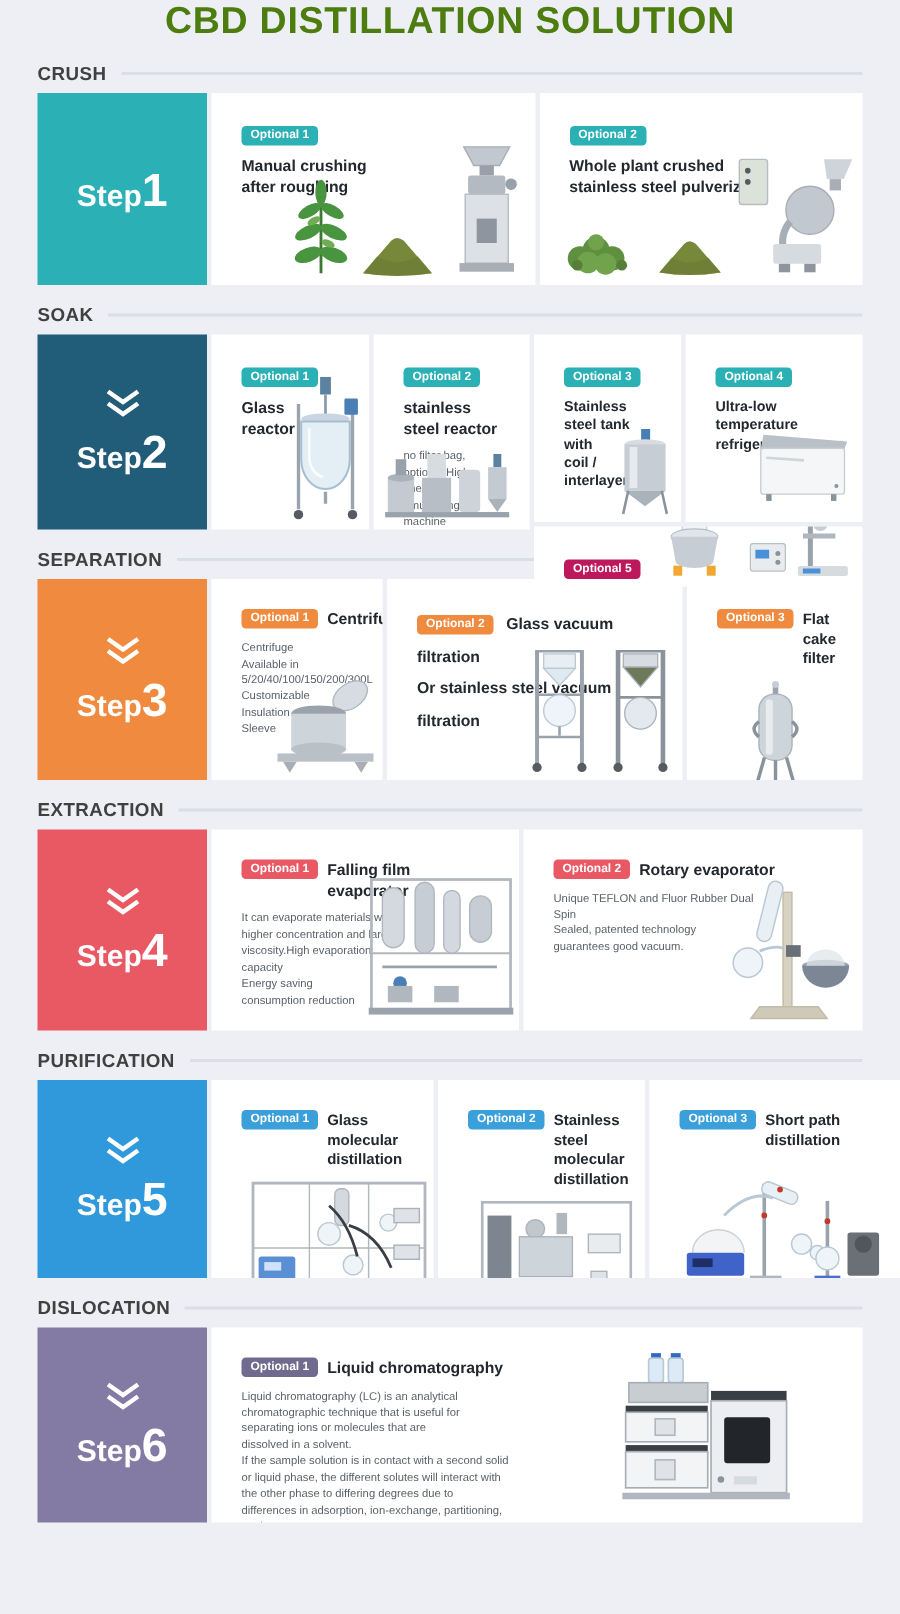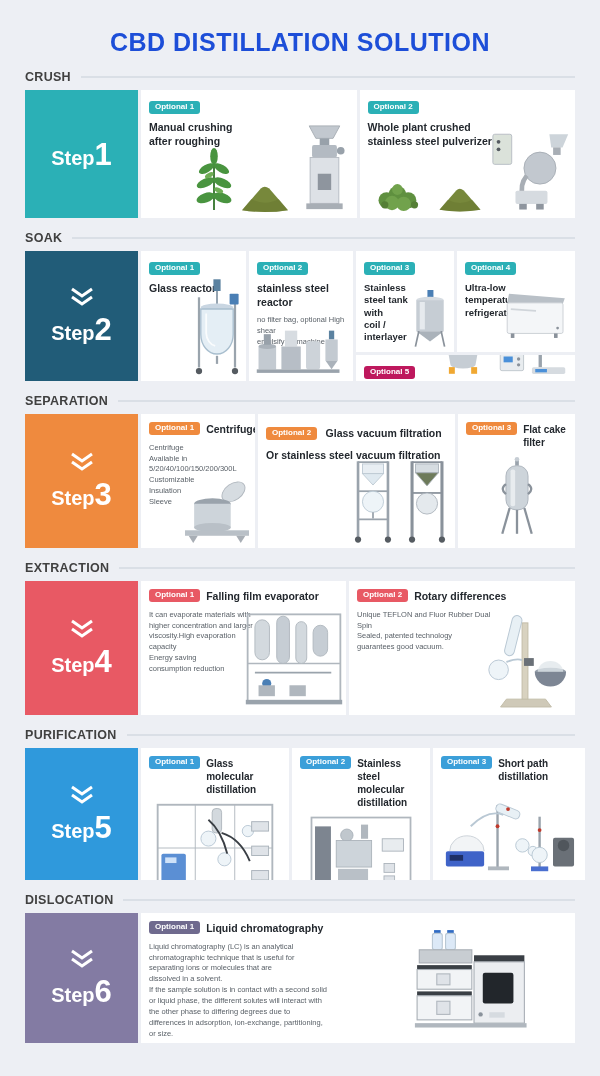--- a/index.html
+++ b/index.html
@@ -1,29 +1,29 @@
 <!DOCTYPE html>
 <html><head>
 <meta charset="utf-8">
 <style>
   * { box-sizing: border-box; margin: 0; padding: 0; }
   body { width: 600px; background: #edeff4; font-family: "Liberation Sans", sans-serif; }
   .page { width: 600px; height: 1076px; padding: 0 25px 16px; overflow: hidden; }
-  .main-title { text-align: center; padding-top: 28px; font-size: 25px; font-weight: bold; color: #1d4ed8; letter-spacing: .5px; }
+  .main-title { text-align: center; font-size: 25px; font-weight: bold; color: #4d7c0f; letter-spacing: .5px; }
   .section { margin-top: 13px; }
   .section-header { display: flex; align-items: center; margin-bottom: 6px; }
   .section-label { font-size: 12.5px; font-weight: bold; color: #404040; letter-spacing: .3px; }
   .section-line { flex: 1; height: 2px; background: #dadfe6; margin-left: 10px; }
   .section-body { display: flex; gap: 3px; }
   .step-block { width: 113px; flex: 0 0 113px; color: #fff; display: flex; flex-direction: column; align-items: center; justify-content: center; }
   .step-text { display: flex; align-items: baseline; font-weight: bold; font-size: 20px; line-height: 1; }
   .step-num { font-size: 31px; }
   .chevrons { margin-bottom: 7px; }
   .cards { flex: 1; display: flex; gap: 3px; }
-  .card { background: #fff; padding: 8px; position: relative; overflow: hidden; }
+  .card { background: #fff; padding: 20px; position: relative; overflow: hidden; }
   .badge { display: inline-block; padding: 2px 6px 3px; border-radius: 3px; font-size: 8px; font-weight: bold; color: #fff; white-space: nowrap; line-height: 1; vertical-align: middle; }
   .opt-title { font-size: 10.5px; font-weight: bold; color: #23282e; white-space: pre-line; line-height: 1.3; }
   .mt { margin-top: 5px; }
   .opt-head { display: flex; gap: 6px; align-items: flex-start; margin-bottom: 3px; }
   .opt-head .opt-title { margin-top: 1px; }
   .inline-head { line-height: 1.35; }
   .inline-head .opt-title { display: inline; vertical-align: middle; margin-left: 4px; }
   .desc { font-size: 7.5px; color: #5a6168; line-height: 1.45; margin-top: 6px; white-space: pre-line; }
   .imgs { position: absolute; display: flex; align-items: flex-end; }
   svg { display: block; }
@@ -390,21 +390,21 @@
               <circle cx="25" cy="84" r="5" fill="#4a7fb5"></circle>
               <rect x="16" y="86" width="18" height="12" fill="#b0b7be"></rect>
               <rect x="50" y="86" width="18" height="12" fill="#b0b7be"></rect>
               <rect x="2" y="102" width="106" height="5" fill="#9aa3ac"></rect>
             </svg>
           </div>
         </div>
         <div class="card" style="flex:1">
           <div class="opt-head">
             <span class="badge" style="background: rgb(232, 89, 100);">Optional 2</span>
-            <span class="opt-title">Rotary differences</span>
+            <span class="opt-title">Rotary evaporator</span>
           </div>
           <div class="desc" style="width:150px">Unique TEFLON and Fluor Rubber Dual Spin
 Sealed, patented technology
 guarantees good vacuum.</div>
           <div class="imgs" style="right:6px;bottom:4px">
             <svg width="88" height="98" viewBox="0 0 90 100">
               <rect x="42" y="10" width="6" height="82" fill="#d8d2c0" stroke="#c2bca8"></rect>
               <rect x="28" y="2" width="10" height="42" rx="5" fill="#e8f0f5" stroke="#b9c8d4" transform="rotate(14 33 23)"></rect>
               <circle cx="18" cy="58" r="10" fill="#eef4f8" stroke="#b9c8d4"></circle>
               <path d="M26,50 q10,-4 16,-2" fill="none" stroke="#b9c8d4" stroke-width="2"></path>

